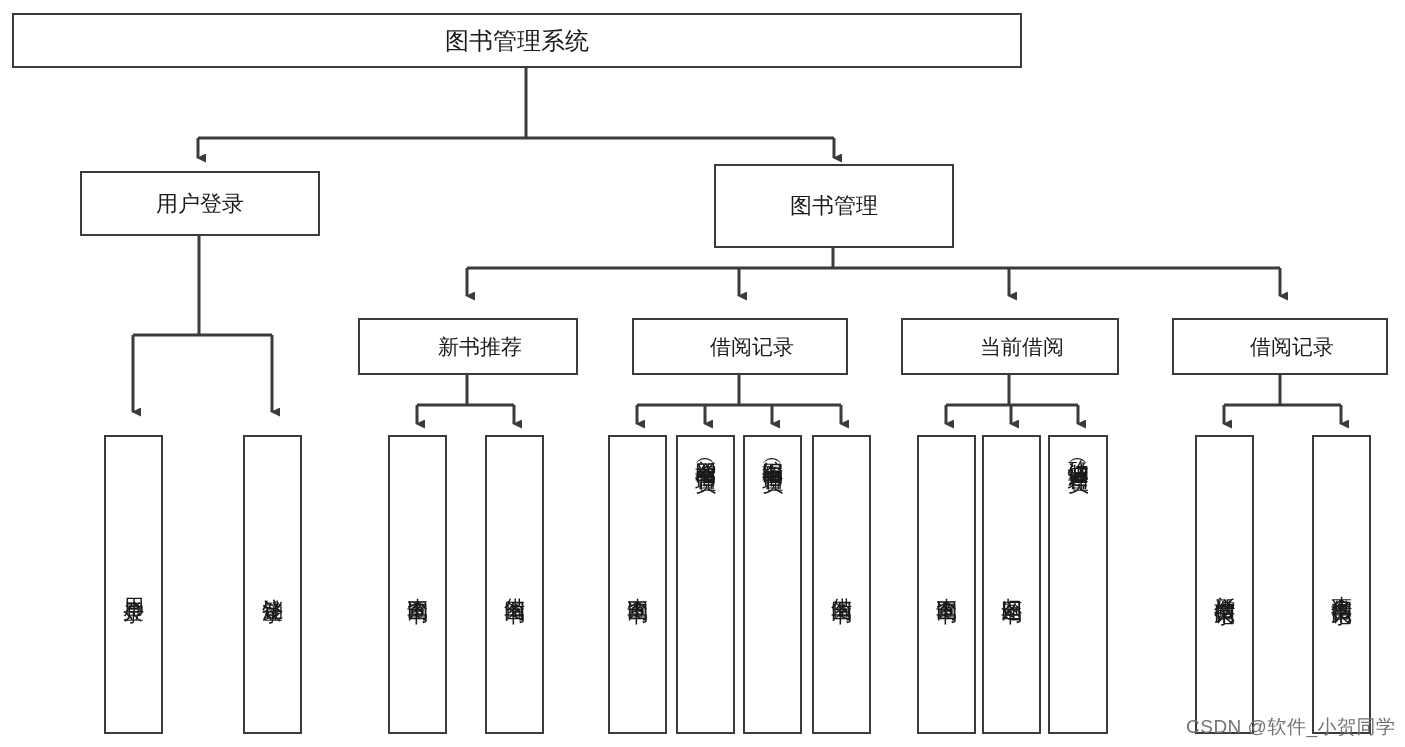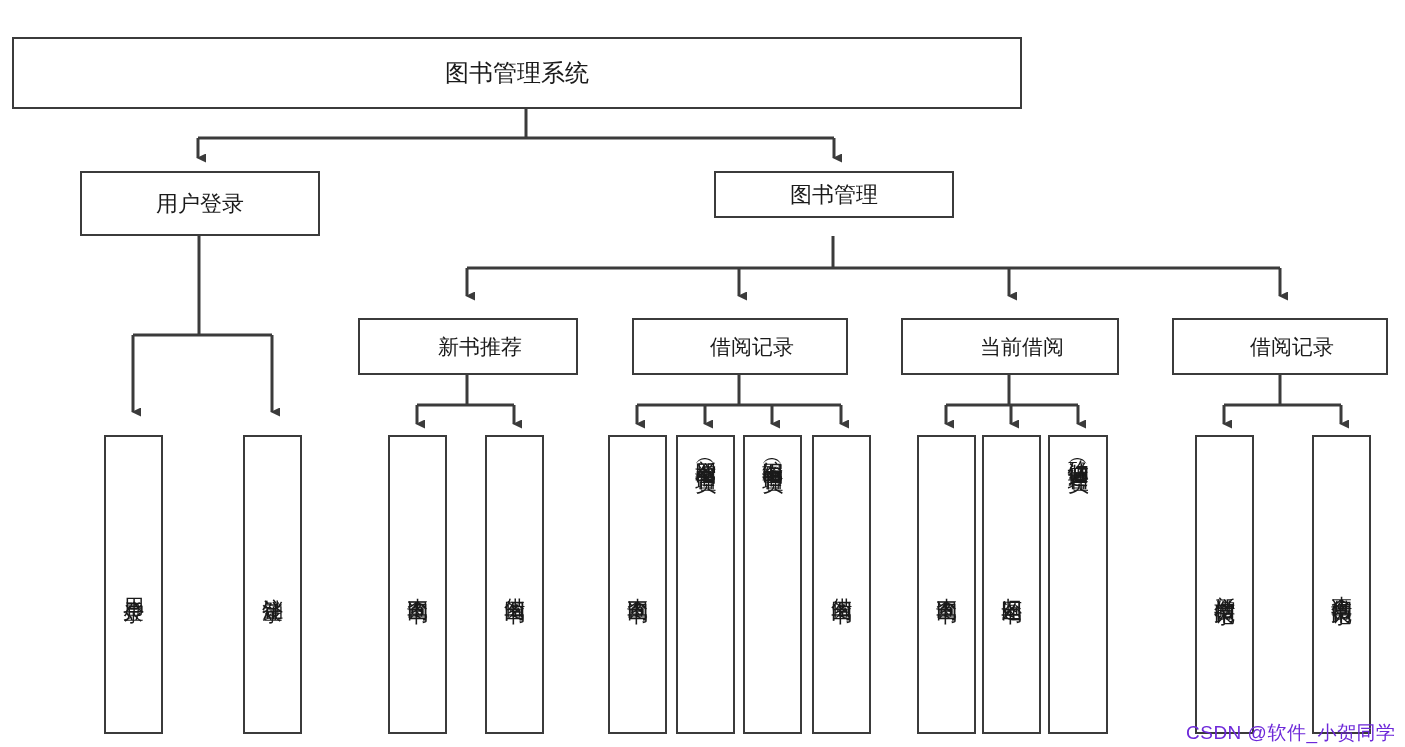--- a/index.html
+++ b/index.html
@@ -58,24 +58,23 @@
     display: block;
   }
   .node.leaf.top-align {
     align-items: flex-start;
   }
   .watermark {
     position: absolute;
     left: 1186px;
     top: 714px;
     font-size: 19px;
-    color: #6d28d9;
+    color: #737373;
     white-space: nowrap;
     letter-spacing: 0.5px;
-    margin-top: 6px;
   }
 </style>
 </head>
 <body>
 
 <div id="canvas">
 
   <svg class="connectors" viewBox="0 0 1405 747">
     <defs>
       <marker id="arrowhead" markerWidth="10" markerHeight="10" refX="4.5" refY="8" orient="auto" markerUnits="userSpaceOnUse">
@@ -119,28 +118,28 @@
       <path d="M 1011,405 L 1011,424" marker-end="url(#arrowhead)"></path>
       <path d="M 1078,405 L 1078,424" marker-end="url(#arrowhead)"></path>
 
       <path d="M 1280,375 L 1280,405"></path>
       <path d="M 1224,405 L 1341,405"></path>
       <path d="M 1224,405 L 1224,424" marker-end="url(#arrowhead)"></path>
       <path d="M 1341,405 L 1341,424" marker-end="url(#arrowhead)"></path>
     </g>
   </svg>
 
-  <div class="node root" style="left:12px; top:13px; width:1010px; height:72px;margin-top:24px;">
+  <div class="node root" style="left:12px; top:13px; width:1010px; height:55px;">
     <span>图书管理系统</span>
   </div>
 
   <div class="node level2" style="left:80px; top:171px; width:240px; height:65px;">
     <span>用户登录</span>
   </div>
-  <div class="node level2" style="left:714px; top:171px; width:240px; height:47px;">
+  <div class="node level2" style="left:714px; top:164px; width:240px; height:84px;">
     <span>图书管理</span>
   </div>
 
   <div class="node level3" style="left:358px; top:318px; width:220px; height:57px;">
     <span>新书推荐</span>
   </div>
   <div class="node level3" style="left:632px; top:318px; width:216px; height:57px;">
     <span>借阅记录</span>
   </div>
   <div class="node level3" style="left:1172px; top:318px; width:216px; height:57px;">

